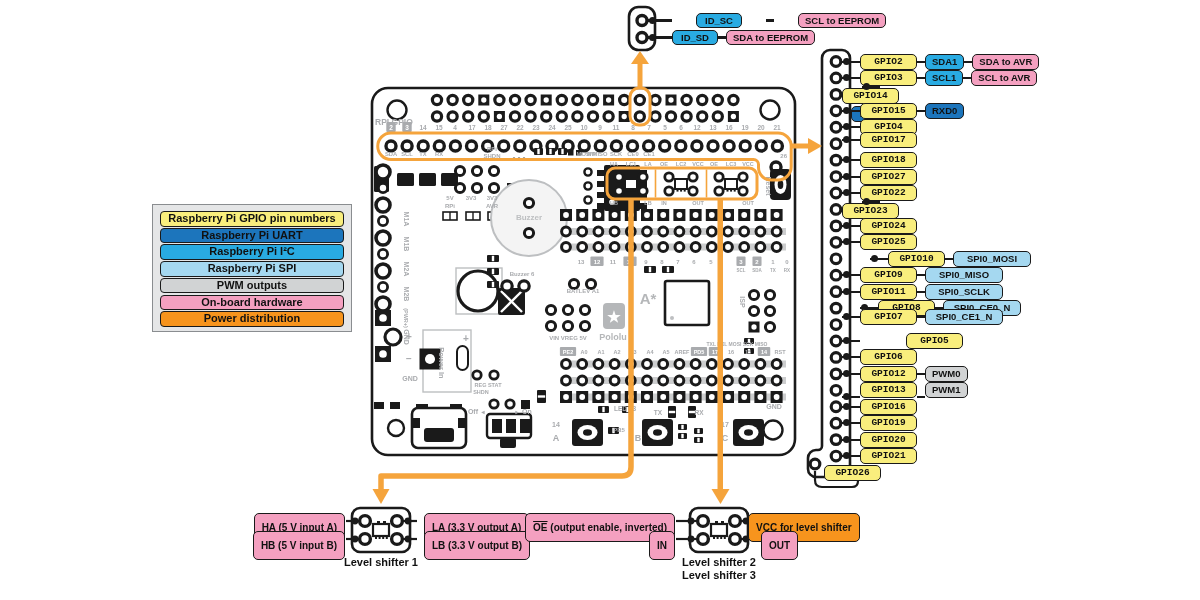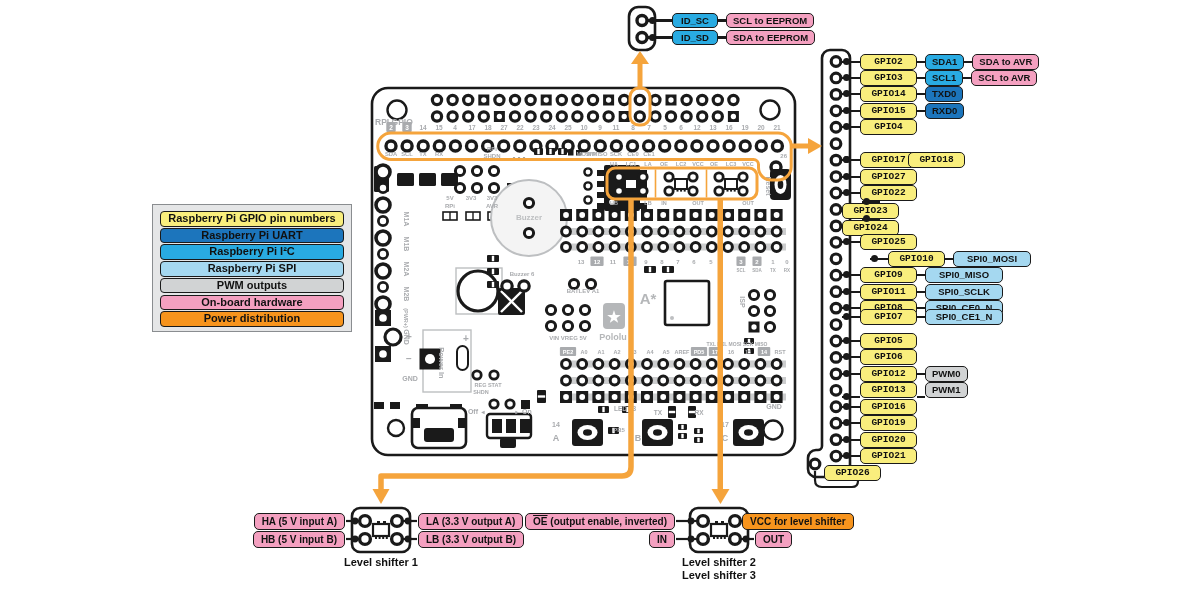--- a/index.html
+++ b/index.html
@@ -13,21 +13,21 @@
   .c-i2c{background:var(--i2c);} .c-spi{background:var(--spi);}
   .c-pwm{background:var(--pwm);} .c-pink{background:var(--pink);}
   .c-orange{background:var(--porange);}
   .grow{position:absolute;display:flex;align-items:center;height:16px;}
   .wire{width:18px;height:2.2px;background:#1a1a1a;position:relative;flex:none;}
   .wire:before{content:'';position:absolute;left:1px;top:-2.6px;width:7px;height:7px;
                border-radius:50%;background:#1a1a1a;}
   .wire.w24{width:24px;}
   .tick{width:8px;height:2.2px;background:#1a1a1a;flex:none;}
   .gpill{width:57px;flex:none;font-family:Liberation Mono, monospace;}
-  .lspill{font:bold 10px/1.1 "Liberation Sans",sans-serif;padding:2px 7px;}
+  .lspill{font:bold 10px/1.1 "Liberation Sans",sans-serif;padding:8px 7px;margin-left:6px;}
   .lrow{position:absolute;display:flex;justify-content:flex-end;align-items:center;}
   .caption{position:absolute;width:160px;text-align:center;
            font:bold 11px/1.2 "Liberation Sans",sans-serif;color:#111;}
   #legend-panel{position:absolute;left:152px;top:204px;width:200px;height:128px;
                 background:#E5E6E7;border:1.5px solid #8a8d90;box-sizing:border-box;
                 padding:5px 7px;}
   .legend-item{height:13.6px;border:1.7px solid #1a1a1a;border-radius:4px;margin:1.1px 0;
                font:bold 11px/13.2px "Liberation Sans",sans-serif;color:#111;text-align:center;}
   .ovl{text-decoration:overline;}
 </style>
@@ -671,21 +671,21 @@
         <div class="legend-item c-uart">Raspberry Pi UART</div>
         <div class="legend-item c-i2c">Raspberry Pi I²C</div>
         <div class="legend-item c-spi">Raspberry Pi SPI</div>
         <div class="legend-item c-pwm">PWM outputs</div>
         <div class="legend-item c-pink">On-board hardware</div>
         <div class="legend-item c-orange">Power distribution</div>
       </div>
   </div>
 
   <div id="id-rows">
-      <div class="grow" style="left: 648px; top: 12.5px;">
+      <div class="grow" style="left: 648px; top: 12.5px; gap: 24px;">
         <span class="wire w24"></span>
         <span class="pill c-i2c" style="width:46px">ID_SC</span>
         <span class="tick"></span>
         <span class="pill c-pink">SCL to EEPROM</span>
       </div>
       <div class="grow" style="left: 648px; top: 29.5px;">
         <span class="wire w24"></span>
         <span class="pill c-i2c" style="width:46px">ID_SD</span>
         <span class="tick"></span>
         <span class="pill c-pink">SDA to EEPROM</span>
@@ -702,57 +702,57 @@
         <span class="pill c-pink">SDA to AVR</span>
       </div>
       <div class="grow" style="left: 842px; top: 70px;">
         <span class="wire"></span>
         <span class="pill c-yellow gpill">GPIO3</span>
         <span class="tick"></span>
         <span class="pill c-i2c" style="min-width:34px">SCL1</span>
         <span class="tick"></span>
         <span class="pill c-pink">SCL to AVR</span>
       </div>
-      <div class="grow" style="left: 842px; top: 86px;">
+      <div class="grow" style="left: 842px; top: 86px; flex-direction: column;">
         <span class="wire"></span>
         <span class="pill c-yellow gpill">GPIO14</span>
         <span class="tick"></span>
         <span class="pill c-uart" style="min-width:34px">TXD0</span>
       </div>
       <div class="grow" style="left: 842px; top: 103px;">
         <span class="wire"></span>
         <span class="pill c-yellow gpill">GPIO15</span>
         <span class="tick"></span>
         <span class="pill c-uart" style="min-width:34px">RXD0</span>
       </div>
       <div class="grow" style="left: 842px; top: 119px;">
         <span class="wire"></span>
         <span class="pill c-yellow gpill">GPIO4</span>
       </div>
+      <div class="grow" style="left: 842px; top: 132px;">
+        <span class="wire"></span>
+        <span class="pill c-yellow gpill">GPIO17</span>
+      </div>
       <div class="grow" style="left: 842px; top: 152px;">
         <span class="wire"></span>
-        <span class="pill c-yellow gpill">GPIO17</span>
-      </div>
-      <div class="grow" style="left: 842px; top: 152px; gap: 48px;">
-        <span class="wire"></span>
         <span class="pill c-yellow gpill">GPIO18</span>
       </div>
       <div class="grow" style="left: 842px; top: 169px;">
         <span class="wire"></span>
         <span class="pill c-yellow gpill">GPIO27</span>
       </div>
       <div class="grow" style="left: 842px; top: 185px;">
         <span class="wire"></span>
         <span class="pill c-yellow gpill">GPIO22</span>
       </div>
       <div class="grow" style="left: 842px; top: 201px; flex-direction: column;">
         <span class="wire"></span>
         <span class="pill c-yellow gpill">GPIO23</span>
       </div>
-      <div class="grow" style="left: 842px; top: 218px; flex-direction: column;">
+      <div class="grow" style="left: 842px; top: 218px;">
         <span class="wire"></span>
         <span class="pill c-yellow gpill">GPIO24</span>
       </div>
       <div class="grow" style="left: 842px; top: 234px;">
         <span class="wire"></span>
         <span class="pill c-yellow gpill">GPIO25</span>
       </div>
       <div class="grow" style="left: 870px; top: 251px;">
         <span class="wire"></span>
         <span class="pill c-yellow gpill">GPIO10</span>
@@ -764,33 +764,33 @@
         <span class="pill c-yellow gpill">GPIO9</span>
         <span class="tick"></span>
         <span class="pill c-spi" style="min-width:78px">SPI0_MISO</span>
       </div>
       <div class="grow" style="left: 842px; top: 284px;">
         <span class="wire"></span>
         <span class="pill c-yellow gpill">GPIO11</span>
         <span class="tick"></span>
         <span class="pill c-spi" style="min-width:78px">SPI0_SCLK</span>
       </div>
-      <div class="grow" style="left: 842px; top: 300px;">
+      <div class="grow" style="left: 860px; top: 300px;">
         <span class="wire"></span>
         <span class="pill c-yellow gpill">GPIO8</span>
         <span class="tick"></span>
         <span class="pill c-spi" style="min-width:78px">SPI0_CE0_N</span>
       </div>
       <div class="grow" style="left: 842px; top: 309px;">
         <span class="wire"></span>
         <span class="pill c-yellow gpill">GPIO7</span>
         <span class="tick"></span>
         <span class="pill c-spi" style="min-width:78px">SPI0_CE1_N</span>
       </div>
-      <div class="grow" style="left: 842px; top: 333px;">
+      <div class="grow" style="left: 842px; top: 333px; gap: 46px;">
         <span class="wire"></span>
         <span class="pill c-yellow gpill">GPIO5</span>
       </div>
       <div class="grow" style="left: 842px; top: 349px;">
         <span class="wire"></span>
         <span class="pill c-yellow gpill">GPIO6</span>
       </div>
       <div class="grow" style="left: 842px; top: 366px;">
         <span class="wire"></span>
         <span class="pill c-yellow gpill">GPIO12</span>

